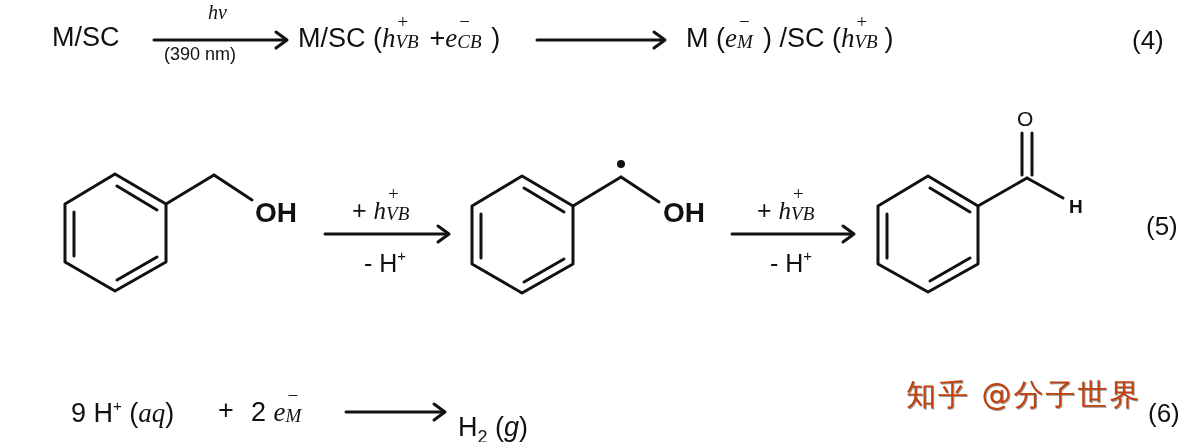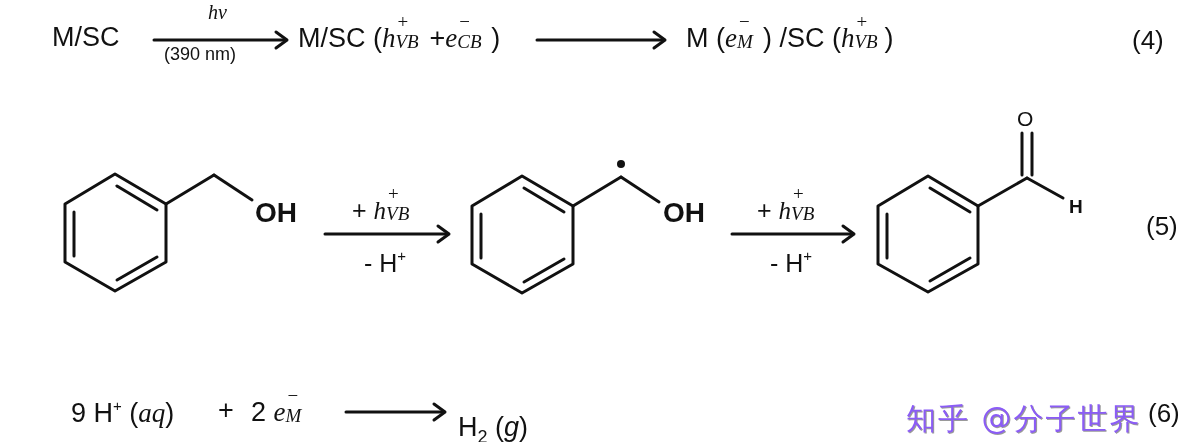--- a/index.html
+++ b/index.html
@@ -9,21 +9,21 @@
     .txt { font-size:27px; line-height:1; }
     .it { font-family:"Liberation Serif", serif; font-style:italic; }
     .sub { font-size:17px; vertical-align:-7px; }
     .sup { font-size:17px; vertical-align:11px; }
     .supsub { display:inline-block; position:relative; width:34px; height:27px; vertical-align:-4px; }
     .supsub .s1 { position:absolute; left:2px; top:-12px; font-size:19px; font-family:"Liberation Serif", serif; font-style:normal; }
     .supsub .s2 { position:absolute; left:0; top:8px; font-size:19px; font-family:Liberation Serif, serif; font-style:italic; }
     .small { font-size:18px; }
     .eqnum { font-size:26px; }
     .atom { font-size:28px; font-weight:bold; }
-    .watermark { color:#8b5cf6; font-size:30px; letter-spacing:2px; font-family:"DejaVu Sans", sans-serif; text-shadow: 1px 1px 0 #9a9a9a; margin-top: 24px; }
+    .watermark { color:#c2410c; font-size:30px; letter-spacing:2px; font-family:"DejaVu Sans", sans-serif; text-shadow: 1px 1px 0 #9a9a9a; }
     svg { position:absolute; left:0; top:0; }
   </style>
 </head>
 <body>
 
 <div class="abs txt" style="left:52px;top:24px;">M/SC</div>
 
 <div class="abs it small" style="left:208px;top:1px;font-size:20px;">hv</div>
 <div class="abs small" style="left:164px;top:44px;">(390 nm)</div>
 

